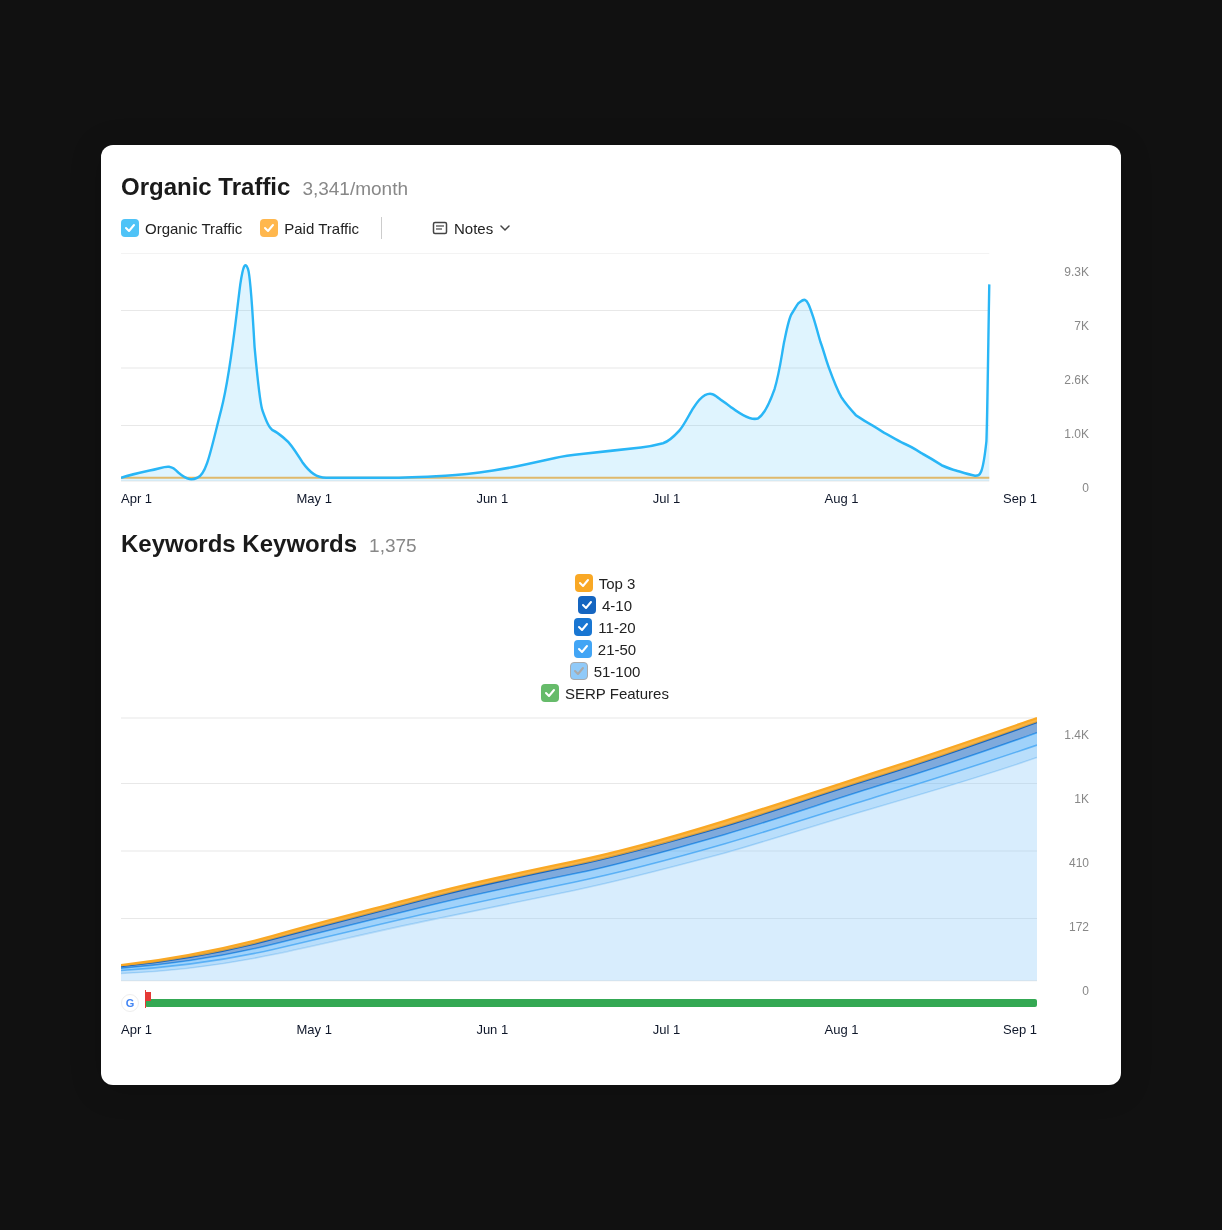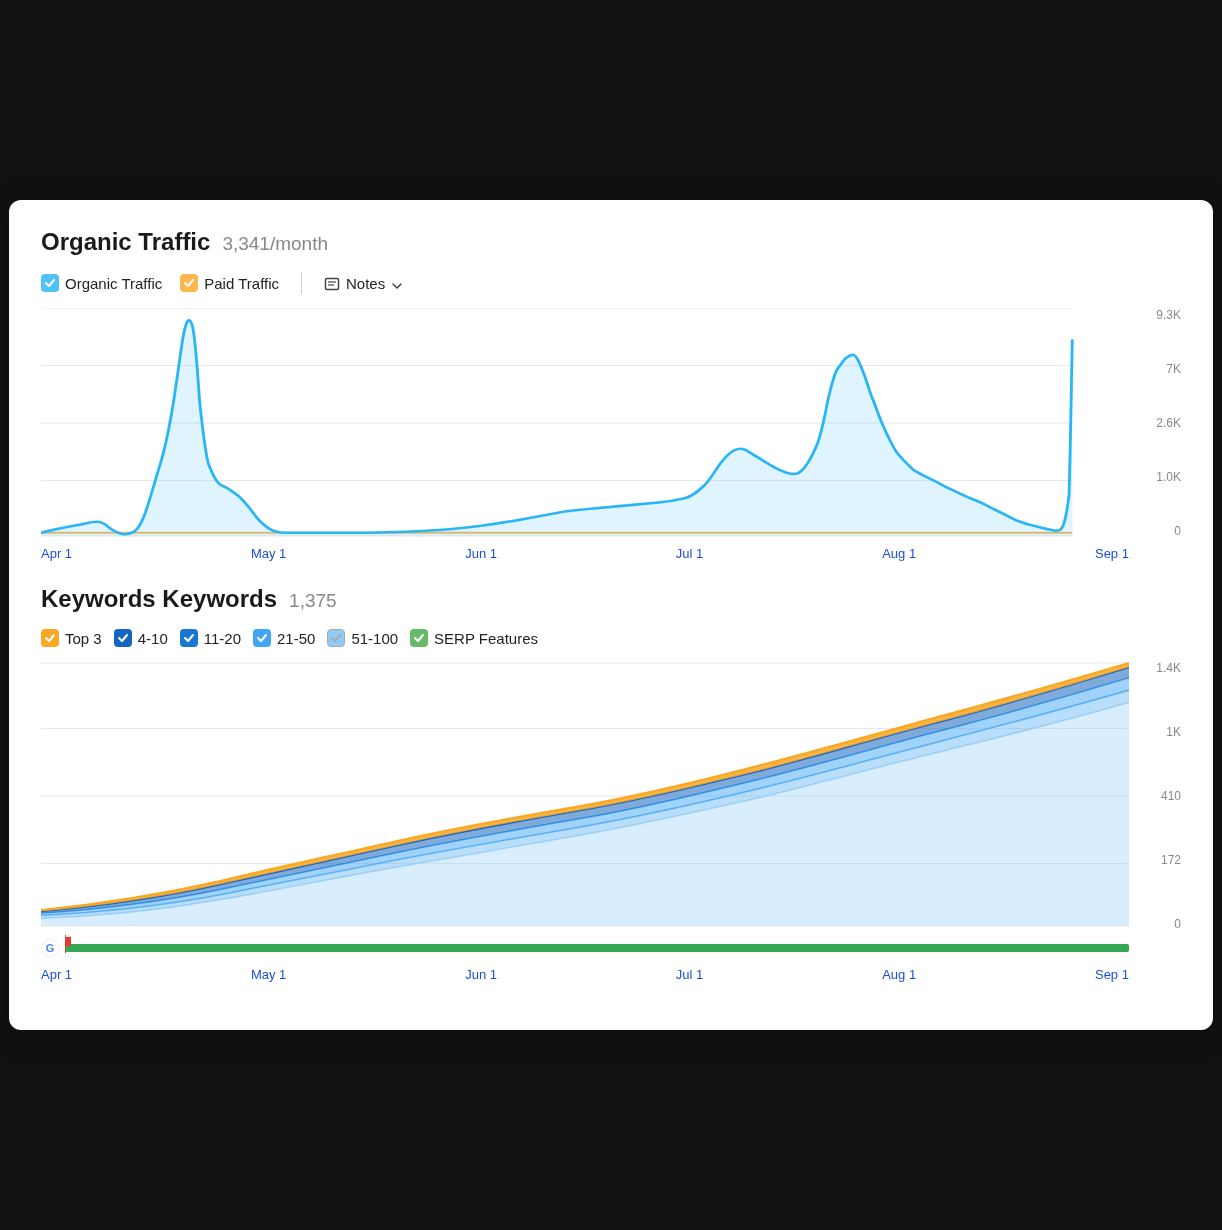--- a/index.html
+++ b/index.html
@@ -7,22 +7,22 @@
       background: #111;
       display: flex;
       justify-content: center;
       align-items: center;
       min-height: 100vh;
       font-family: -apple-system, BlinkMacSystemFont, 'Segoe UI', Arial, sans-serif;
     }
     .card {
       background: #fff;
       border-radius: 12px;
-      padding: 28px 32px 24px 32px;
-      width: 1204px;
+      padding: 28px 32px 24px 20px;
+      width: 1020px;
       box-shadow: 0 4px 32px rgba(0,0,0,0.18);
     }
     
     .section-title {
       font-size: 24px;
       font-weight: 700;
       color: #1a1a1a;
       margin-bottom: 16px;
       display: flex;
       align-items: baseline;
@@ -58,71 +58,73 @@
     }
     .legend-check svg { width: 12px; height: 12px; }
     .legend-divider {
       width: 1px;
       height: 22px;
       background: #ccc;
       margin: 0 4px;
     }
     .notes-btn {
       display: flex;
-      align-items: flex-end;
+      align-items: center;
       gap: 6px;
       font-size: 15px;
       color: #222;
       cursor: pointer;
       background: none;
       border: none;
       font-family: inherit;
+      margin-left: 28px;
     }
     .chart-wrap {
       position: relative;
       width: 100%;
       height: 230px;
       margin-bottom: 8px;
     }
     .chart-svg {
       width: 100%;
       height: 100%;
     }
     .x-axis-labels {
       display: flex;
       justify-content: space-between;
       padding: 0 0 0 0;
       font-size: 13px;
-      color: #1d4ed8;
+      color: #0f172a;
       margin-bottom: 24px;
       padding-right: 52px;
     }
     .y-axis-labels {
       position: absolute;
       right: 0;
-      top: 0;
+      top: 12px;
       height: 100%;
       display: flex;
       flex-direction: column;
       justify-content: space-between;
       font-size: 12px;
       color: #888;
       width: 48px;
       text-align: right;
     }
     
     .section2 { margin-top: 10px; }
     .legend-row2 {
       display: flex;
       align-items: center;
-      gap: 12px;
+      gap: 4px;
       margin-bottom: 14px;
       font-size: 15px;
       color: #222;
       flex-wrap: wrap;
+      flex-direction: column;
     }
     .chart-wrap2 {
       position: relative;
       width: 100%;
       height: 270px;
       margin-bottom: 8px;
       text-decoration: underline;
     }
     .google-bar {
       display: flex;

